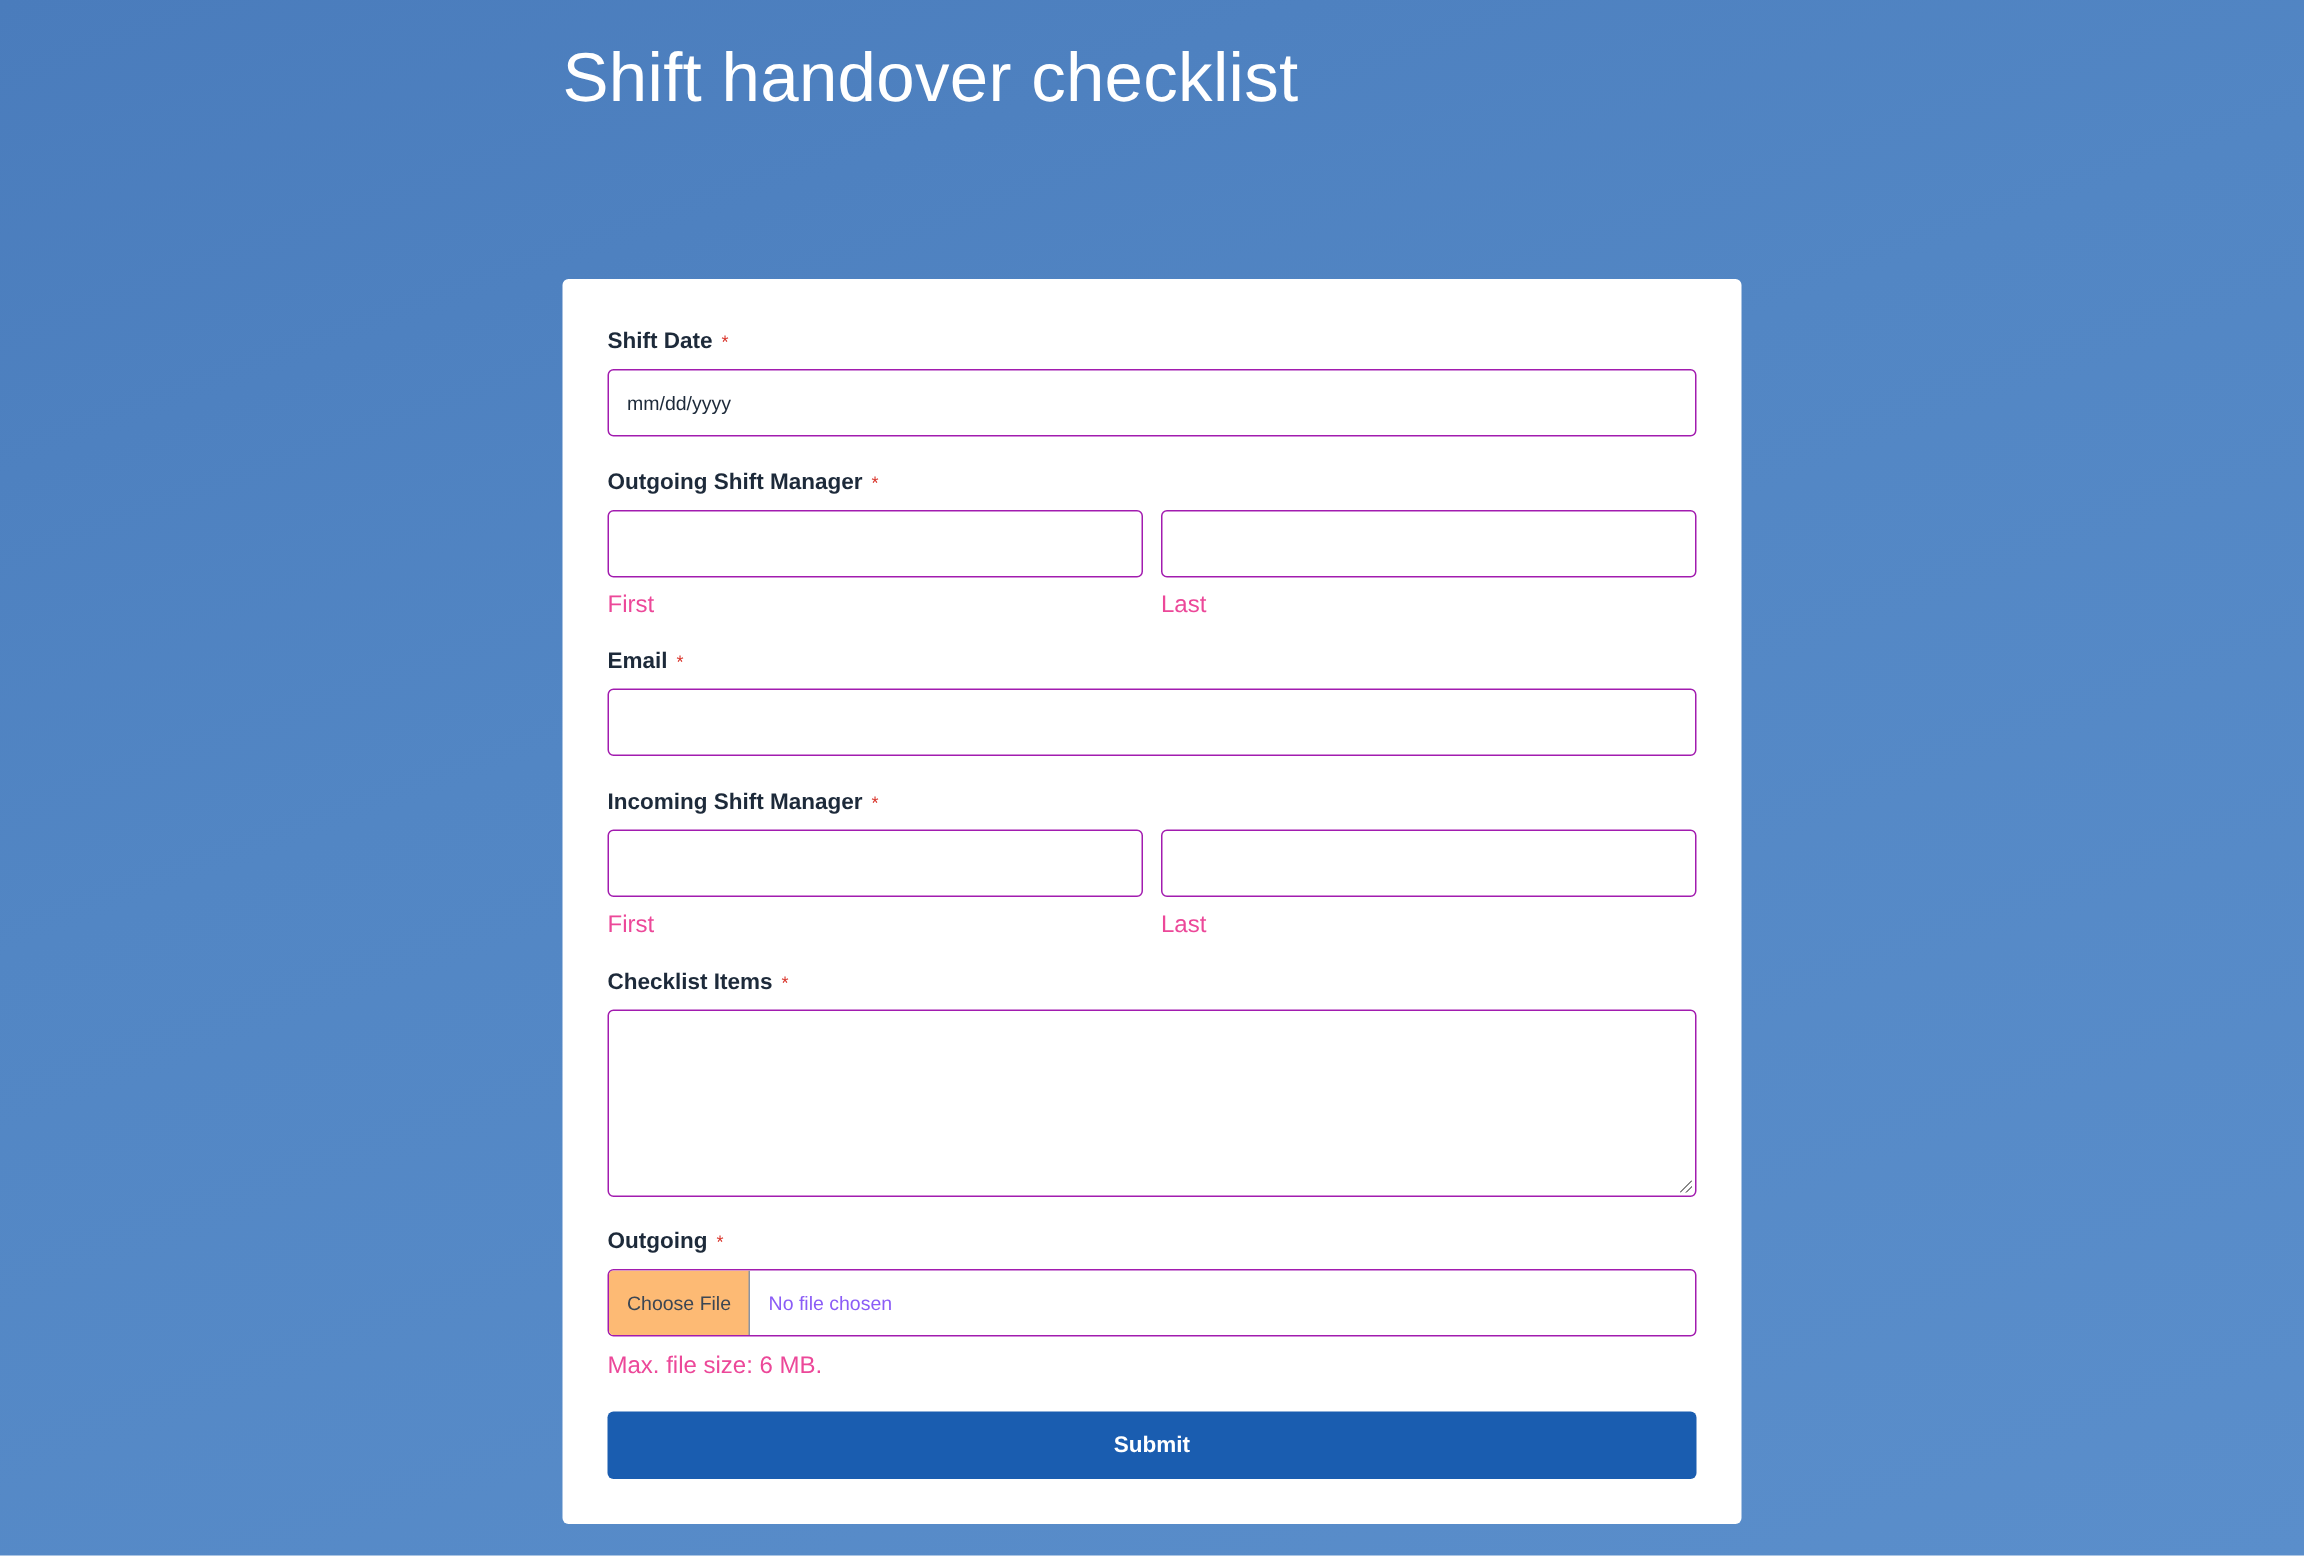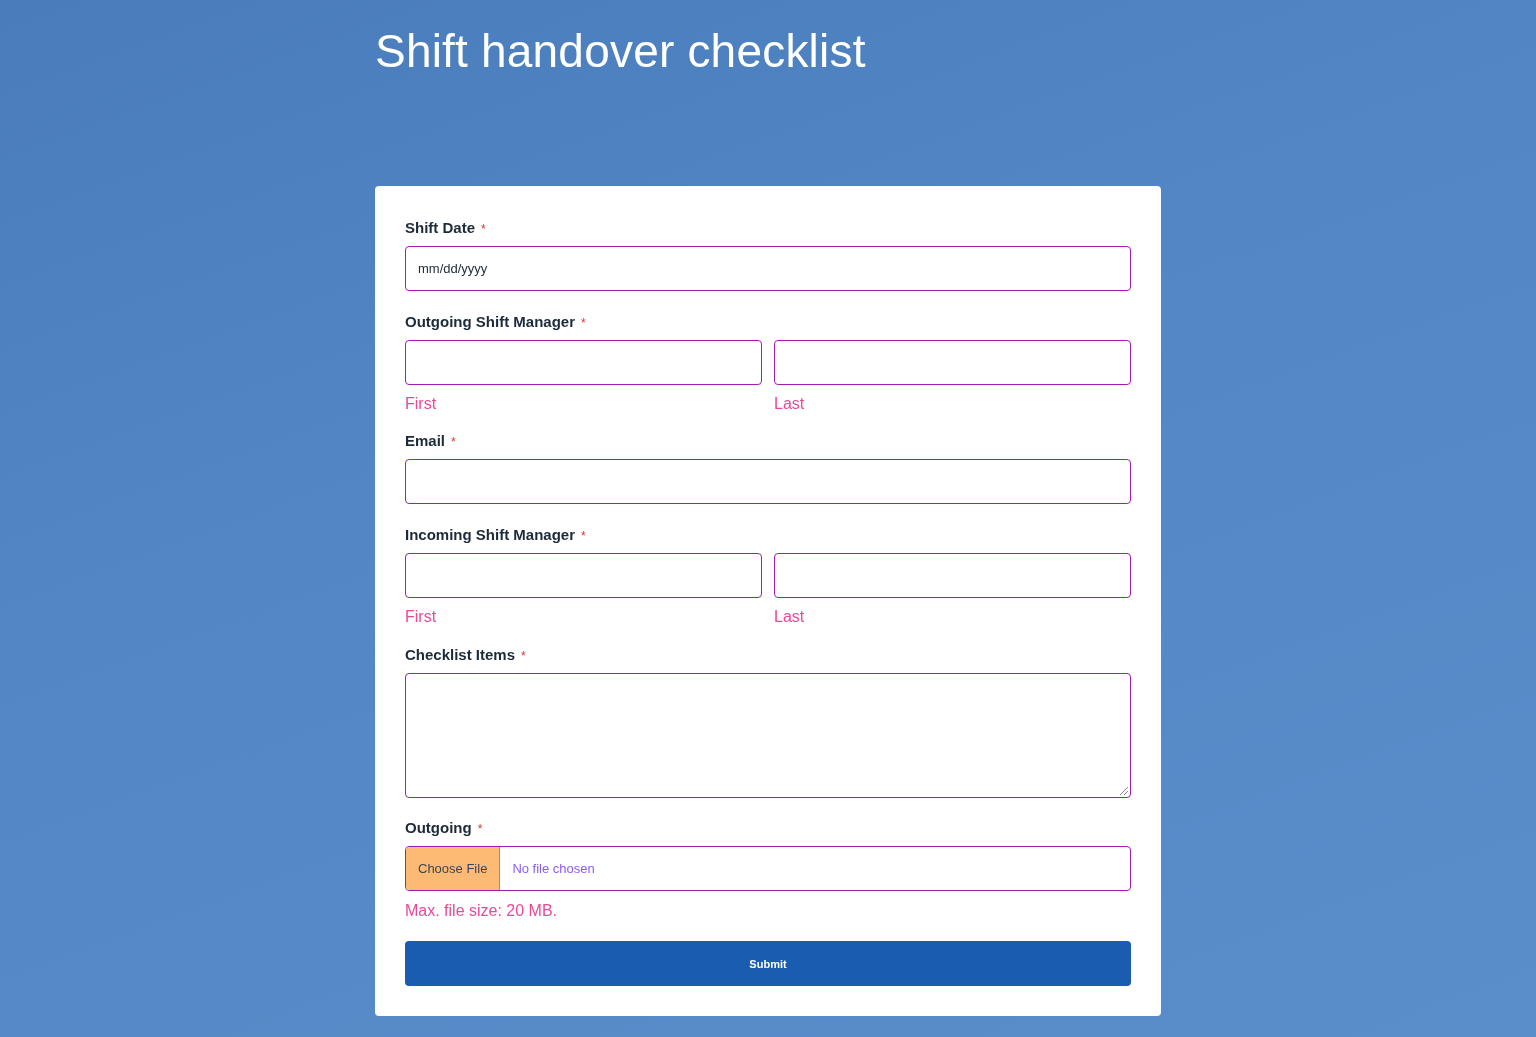--- a/index.html
+++ b/index.html
@@ -25,21 +25,21 @@
   }
   .row { display:flex; gap:12px; }
   .half { width:357px; }
   .sub { font-size:16px; color:#ec4899; margin-top:10px; }
   .textarea { height:125px; position:relative; }
   .grip { position:absolute; right:2px; bottom:2px; width:8px; height:8px;
     background: linear-gradient(135deg, transparent 45%, #888 45%, #888 55%, transparent 55%, transparent 70%, #888 70%, #888 80%, transparent 80%); }
   .file { display:flex; padding:0; overflow:hidden; }
   .file-btn { background:#fdba74; border-right:1px solid #8a94a3; height:100%; display:flex; align-items:center; padding:0 12px; color:#3b4653; font-size:13px; }
   .file-txt { padding-left:12px; font-size:13px; color:#8b5cf6; }
-  .submit { position:absolute; left:30px; top:755px; width:726px; height:45px; background:#1a5db0; border-radius:4px; color:#fff; font-size:11px; font-weight:700; display:flex; align-items:center; justify-content:center; }
+  .submit { position:absolute; left:30px; top:755px; width:726px; height:45px; background:#1a5db0; border-radius:4px; color:#fff; font-size:15px; font-weight:700; display:flex; align-items:center; justify-content:center; }
 </style>
 </head>
 <body>
 
 <div class="header">
   <h1 class="title">Shift handover checklist</h1>
 </div>
 
 <div class="card">
   <div class="field" style="top:33px">
@@ -88,17 +88,17 @@
         <span class="grip"></span>
       </div>
   </div>
 
   <div class="field" style="top:633px">
     <span class="label">Outgoing</span><span class="req">*</span>
     <div class="input file" style="margin-top:9px">
       <span class="file-btn">Choose File</span>
       <span class="file-txt">No file chosen</span>
     </div>
-    <div class="sub" style="margin-top:11px">Max. file size: 20 MB.</div>
+    <div class="sub" style="margin-top:11px">Max. file size: 6 MB.</div>
   </div>
 
   <div class="submit">Submit</div>
 </div>
 
 </body></html>

